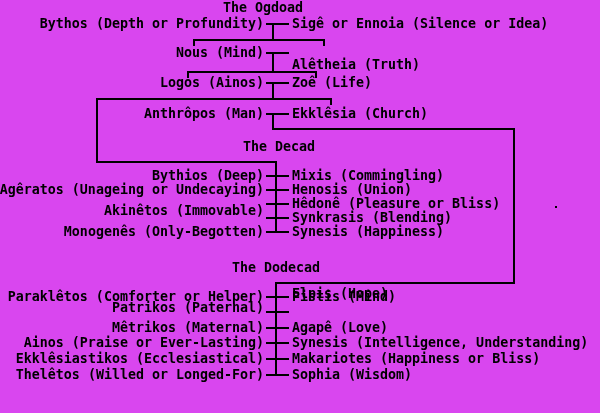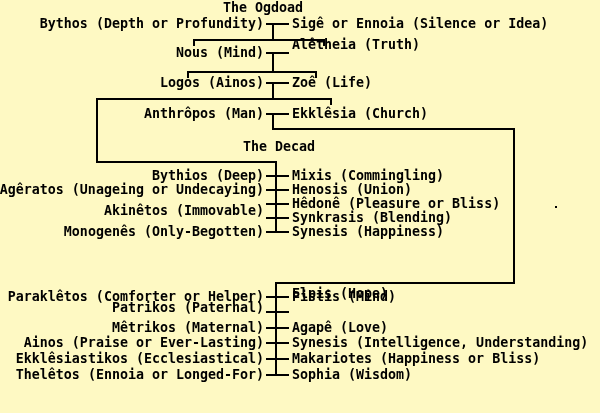--- a/index.html
+++ b/index.html
@@ -4,21 +4,21 @@
 <style>
   html, body { margin: 0; padding: 0; }
   body {
     width: 600px; height: 413px;
     background: #ffffff;
     font-family: "DejaVu Sans Mono", "Liberation Mono", monospace;
   }
   #canvas {
     position: relative;
     width: 600px; height: 413px;
-    background: #fef9c3;
+    background: #d946ef;
     color: #000000;
     font-size: 13.3px;
     font-weight: bold;
     line-height: 13px;
     overflow: hidden;
   }
   .t { position: absolute; white-space: pre; }
   .lbl { position: absolute; white-space: pre; }
   .lbl.l { right: 336px; text-align: right; }
   .lbl.r { left: 292px; }
@@ -27,28 +27,29 @@
   .v  { width: 2px; }
   .dash { position: absolute; left: 266px; width: 23px; height: 2px; background: #000000; }
 </style>
 </head>
 <body style="background: rgb(255, 255, 255);">
 
 <div id="canvas" style="color: rgb(0, 0, 0);">
 
   <div class="t" style="left:223px; top:1px">The Ogdoad</div>
   <div class="t" style="left:243px; top:140px">The Decad</div>
+  <div class="t" style="left:232px; top:261px">The Dodecad</div>
 
   <div class="lbl l" style="top:17px">Bythos (Depth or Profundity)</div>
   <div class="dash" style="top:23px"></div>
   <div class="lbl r" style="top:17px">Sigê or Ennoia (Silence or Idea)</div>
 
   <div class="lbl l" style="top:46px">Nous (Mind)</div>
   <div class="dash" style="top:52px"></div>
-  <div class="lbl r" style="top:38px">Alêtheia (Truth)</div>
+  <div class="lbl r" style="top:58px">Alêtheia (Truth)</div>
 
   <div class="lbl l" style="top:76px">Logos (Ainos)</div>
   <div class="dash" style="top:82px"></div>
   <div class="lbl r" style="top:76px">Zoê (Life)</div>
 
   <div class="lbl l" style="top:107px">Anthrôpos (Man)</div>
   <div class="dash" style="top:113px"></div>
   <div class="lbl r" style="top:107px">Ekklêsia (Church)</div>
 
   <div class="lbl l" style="top:169px">Bythios (Deep)</div>
@@ -83,21 +84,21 @@
   <div class="lbl r" style="top:321px">Agapê (Love)</div>
 
   <div class="lbl l" style="top:336px">Ainos (Praise or Ever-Lasting)</div>
   <div class="dash" style="top:342px"></div>
   <div class="lbl r" style="top:336px">Synesis (Intelligence, Understanding)</div>
 
   <div class="lbl l" style="top:352px">Ekklêsiastikos (Ecclesiastical)</div>
   <div class="dash" style="top:358px"></div>
   <div class="lbl r" style="top:352px">Makariotes (Happiness or Bliss)</div>
 
-  <div class="lbl l" style="top:368px">Thelêtos (Ennoia or Longed-For)</div>
+  <div class="lbl l" style="top:368px">Thelêtos (Willed or Longed-For)</div>
   <div class="dash" style="top:374px"></div>
   <div class="lbl r" style="top:368px">Sophia (Wisdom)</div>
 
   <div class="ln v" style="left:272px; top:23px;  height:18px"></div>
   <div class="ln h" style="left:193px; top:39px;  width:132px"></div>
   <div class="ln v" style="left:193px; top:41px;  height:5px"></div>
   <div class="ln v" style="left:323px; top:41px;  height:5px"></div>
 
   <div class="ln v" style="left:272px; top:52px;  height:21px"></div>
   <div class="ln h" style="left:187px; top:71px;  width:130px"></div>

